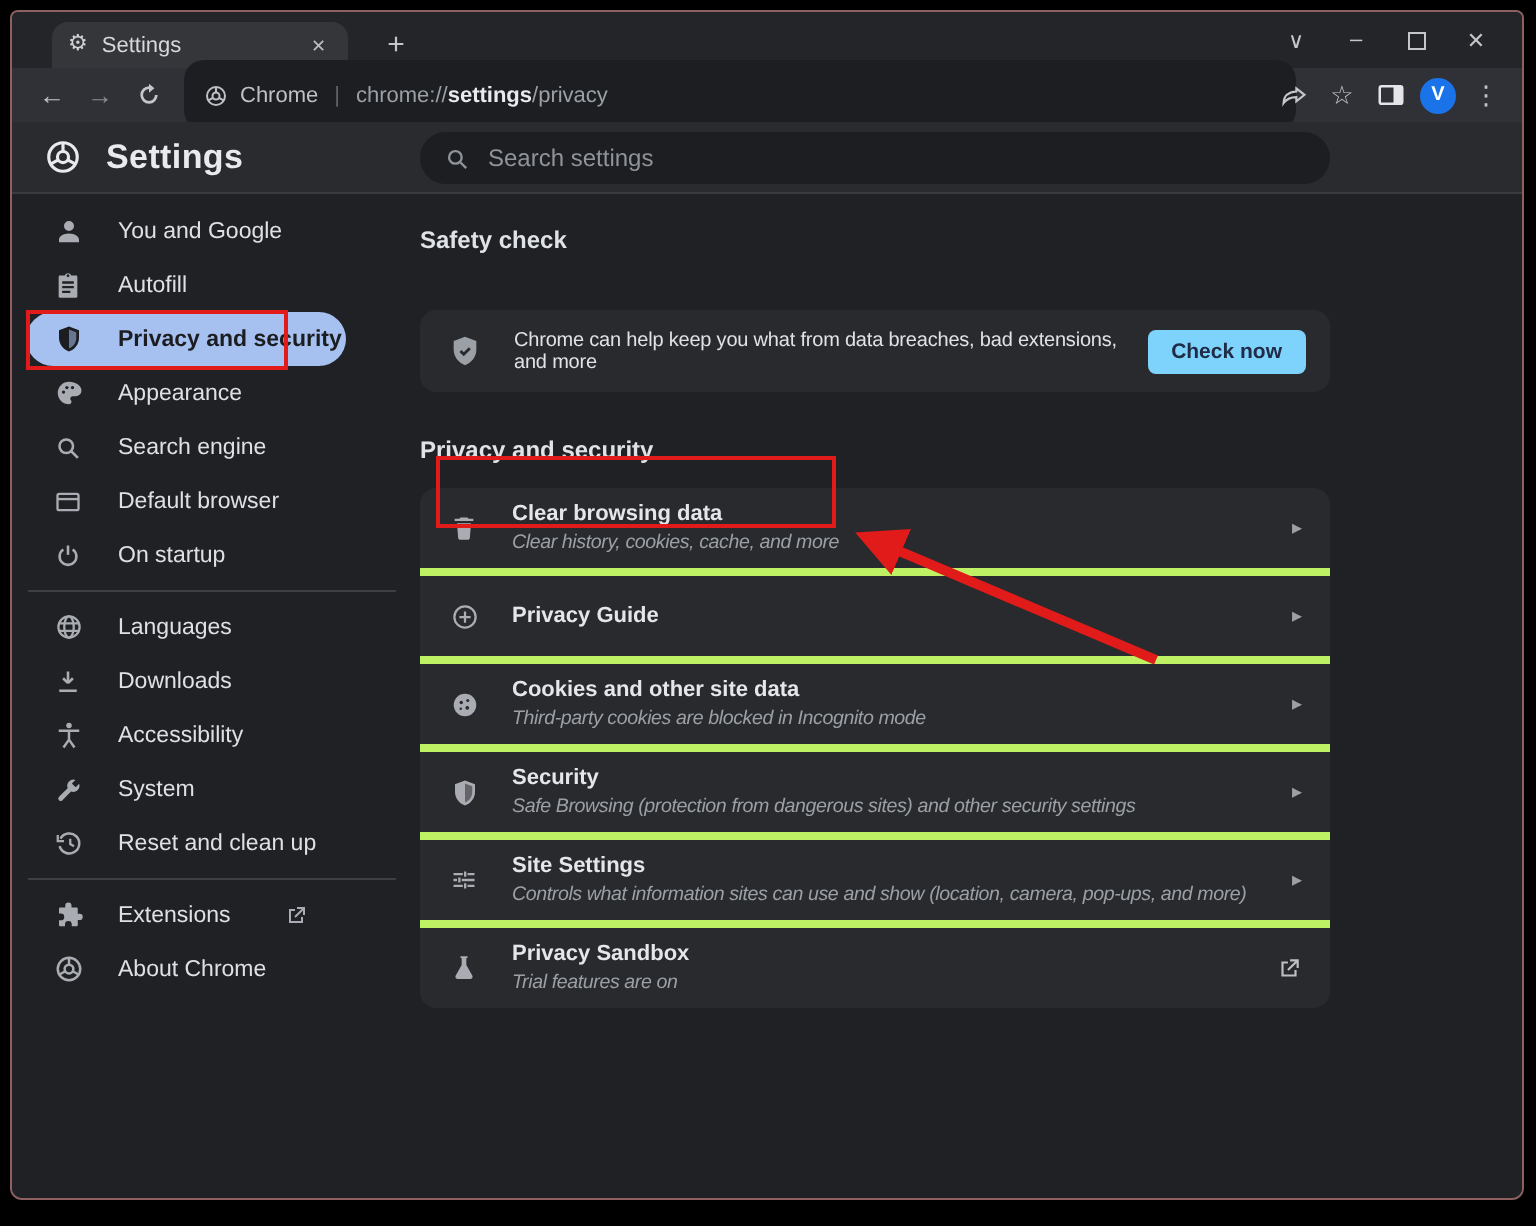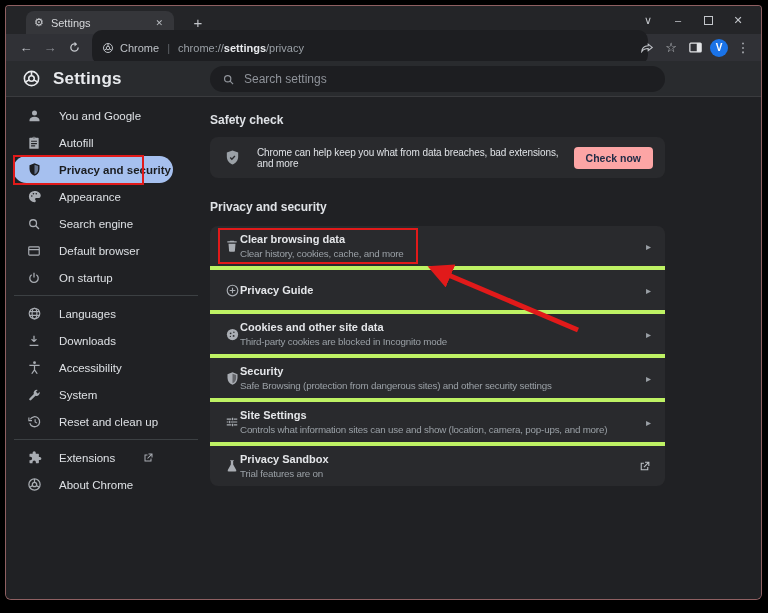--- a/index.html
+++ b/index.html
@@ -50,34 +50,34 @@
   .sb-item { height:27px; margin:0 33px 0 7px; padding-left:13px; border-radius:14px; display:flex; align-items:center; gap:17px;
              color:#dde0e4; font-size:11.5px; font-weight:400; }
   .sb-item .sbicon { width:16px; height:16px; color:#a9adb3; display:flex; align-items:center; justify-content:center; }
   .sb-item.selected { background:#a6c0ef; color:#1b1d20; font-weight:600; }
   .sb-item.selected .sbicon { color:#1b1d20; }
   .sb-divider { height:1px; background:#3c4043; margin:4px 8px 4px 8px; }
   .ext-launch { margin-left:10px; color:#a9adb3; display:flex; }
 
   
   .main { position:absolute; left:204px; top:0; width:455px; padding-top:16px; }
-  .section-heading { font-size:12px; font-weight:600; color:#dfe2e6; line-height:14px; margin-bottom:10px; }
+  .section-heading { font-size:12px; font-weight:600; color:#dfe2e6; line-height:14px; margin-bottom:28px; }
   .card { background:#292a2d; border-radius:8px; }
   .safety-card { height:41px; display:flex; align-items:center; padding:0 12px 0 14px; margin-bottom:14px; }
   .safety-card .sc-text { font-size:10px; color:#dfe2e6; flex:1; margin-left:16px; letter-spacing:-.1px; }
-  .check-btn { background:#fca5a5; color:#202c46; font-size:10.5px; font-weight:600; border:none; border-radius:4px;
+  .check-btn { background:#7dd3fc; color:#202c46; font-size:10.5px; font-weight:600; border:none; border-radius:4px;
                height:22px; padding:0 12px; }
   .privacy-heading { margin-top:22px; margin-bottom:12px; }
   .privacy-card { height:260px; display:flex; flex-direction:column; }
-  .prow { flex:1; display:flex; align-items:center; padding:0 14px; gap:0;justify-content:space-between; }
+  .prow { flex:1; display:flex; align-items:center; padding:0 14px; gap:16px;justify-content:space-between; }
   .prow + .prow { border-top:4px solid #bef264; }
   .prow .picon { width:16px; height:16px; color:#a9adb3; flex:none; display:flex; align-items:center; justify-content:center; }
   .prow .ptext { flex:1; min-width:0; }
   .prow .ptitle { font-size:11px; font-weight:600; color:#e4e6e9; line-height:13px; }
-  .prow .psub { font-size:9.8px; color:#9aa0a6; line-height:12px; margin-top:2px; letter-spacing:-.2px; white-space:nowrap; }
+  .prow .psub { font-size:9.8px; color:#9aa0a6; line-height:12px; margin-top:2px; letter-spacing:-.2px; white-space:nowrap;font-style:italic; }
   .prow .chev { color:#9aa0a6; font-size:10px; flex:none; }
   .prow .launch { color:#bdc1c6; flex:none; display:flex; }
 
   
   .anno-rect { position:absolute; border:2px solid #e11a1a; pointer-events:none; }
   #anno-rect-sidebar { left:7px; top:149px; width:131px; height:30px; }
   #anno-rect-clear { left:212px; top:222px; width:200px; height:36px; }
   .anno-arrow { position:absolute; left:0; top:0; width:757px; height:595px; pointer-events:none; }
 
   svg { display:block; }

